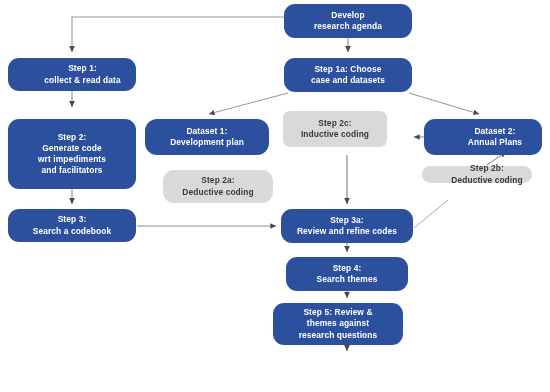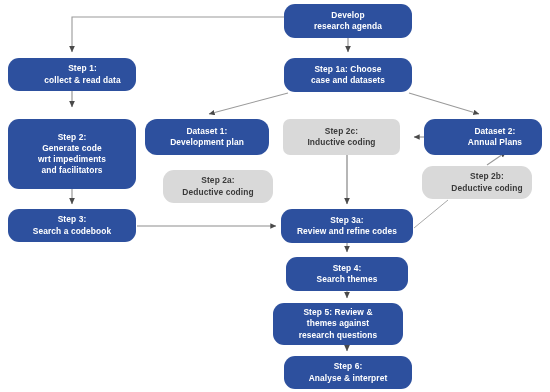--- a/index.html
+++ b/index.html
@@ -120,36 +120,36 @@
 Generate code
 wrt impediments
 and facilitators</span>
   </div>
 
   <div class="node blue" id="n-dataset-1" style="left: 145px; top: 119px; width: 124px; height: 36px; border-radius: 12px;">
     <span class="lbl">Dataset 1:
 Development plan</span>
   </div>
 
-  <div class="node gray sharp" id="n-step-2c" style="left: 283px; top: 119px; width: 117px; height: 36px; align-items: center;">
+  <div class="node gray sharp" id="n-step-2c" style="left: 283px; top: 111px; width: 104px; height: 36px; align-items: center;">
     <span class="lbl">Step 2c:
 Inductive coding</span>
   </div>
 
   <div class="node blue" id="n-dataset-2" style="left: 424px; top: 119px; width: 118px; height: 36px; padding-left: 28px;">
     <span class="lbl">Dataset 2:
 Annual Plans</span>
   </div>
 
   <div class="node gray" id="n-step-2a" style="left: 163px; top: 170px; width: 110px; height: 33px;">
     <span class="lbl">Step 2a:
 Deductive coding</span>
   </div>
 
-  <div class="node gray" id="n-step-2b" style="left: 422px; top: 166px; width: 110px; height: 33px; padding-left: 24px;">
+  <div class="node gray" id="n-step-2b" style="left: 422px; top: 166px; width: 110px; height: 17px; padding-left: 24px;">
     <span class="lbl">Step 2b:
 Deductive coding</span>
   </div>
 
   <div class="node blue" id="n-step-3" style="left: 8px; top: 209px; width: 128px; height: 33px;">
     <span class="lbl">Step 3:
 Search a codebook</span>
   </div>
 
   <div class="node blue" id="n-step-3a" style="left: 281px; top: 209px; width: 132px; height: 34px;">
@@ -161,18 +161,14 @@
     <span class="lbl">Step 4:
 Search themes</span>
   </div>
 
   <div class="node blue" id="n-step-5" style="left: 273px; top: 303px; width: 130px; height: 42px;">
     <span class="lbl">Step 5: Review &amp;
 themes against
 research questions</span>
   </div>
 
-  <div class="node blue" id="n-step-6" style="left: 284px; top: 356px; width: 128px; height: 33px;">
-    <span class="lbl">Step 6:
-Analyse &amp; interpret</span>
-  </div>
 
 </div>
 
 </body></html>

